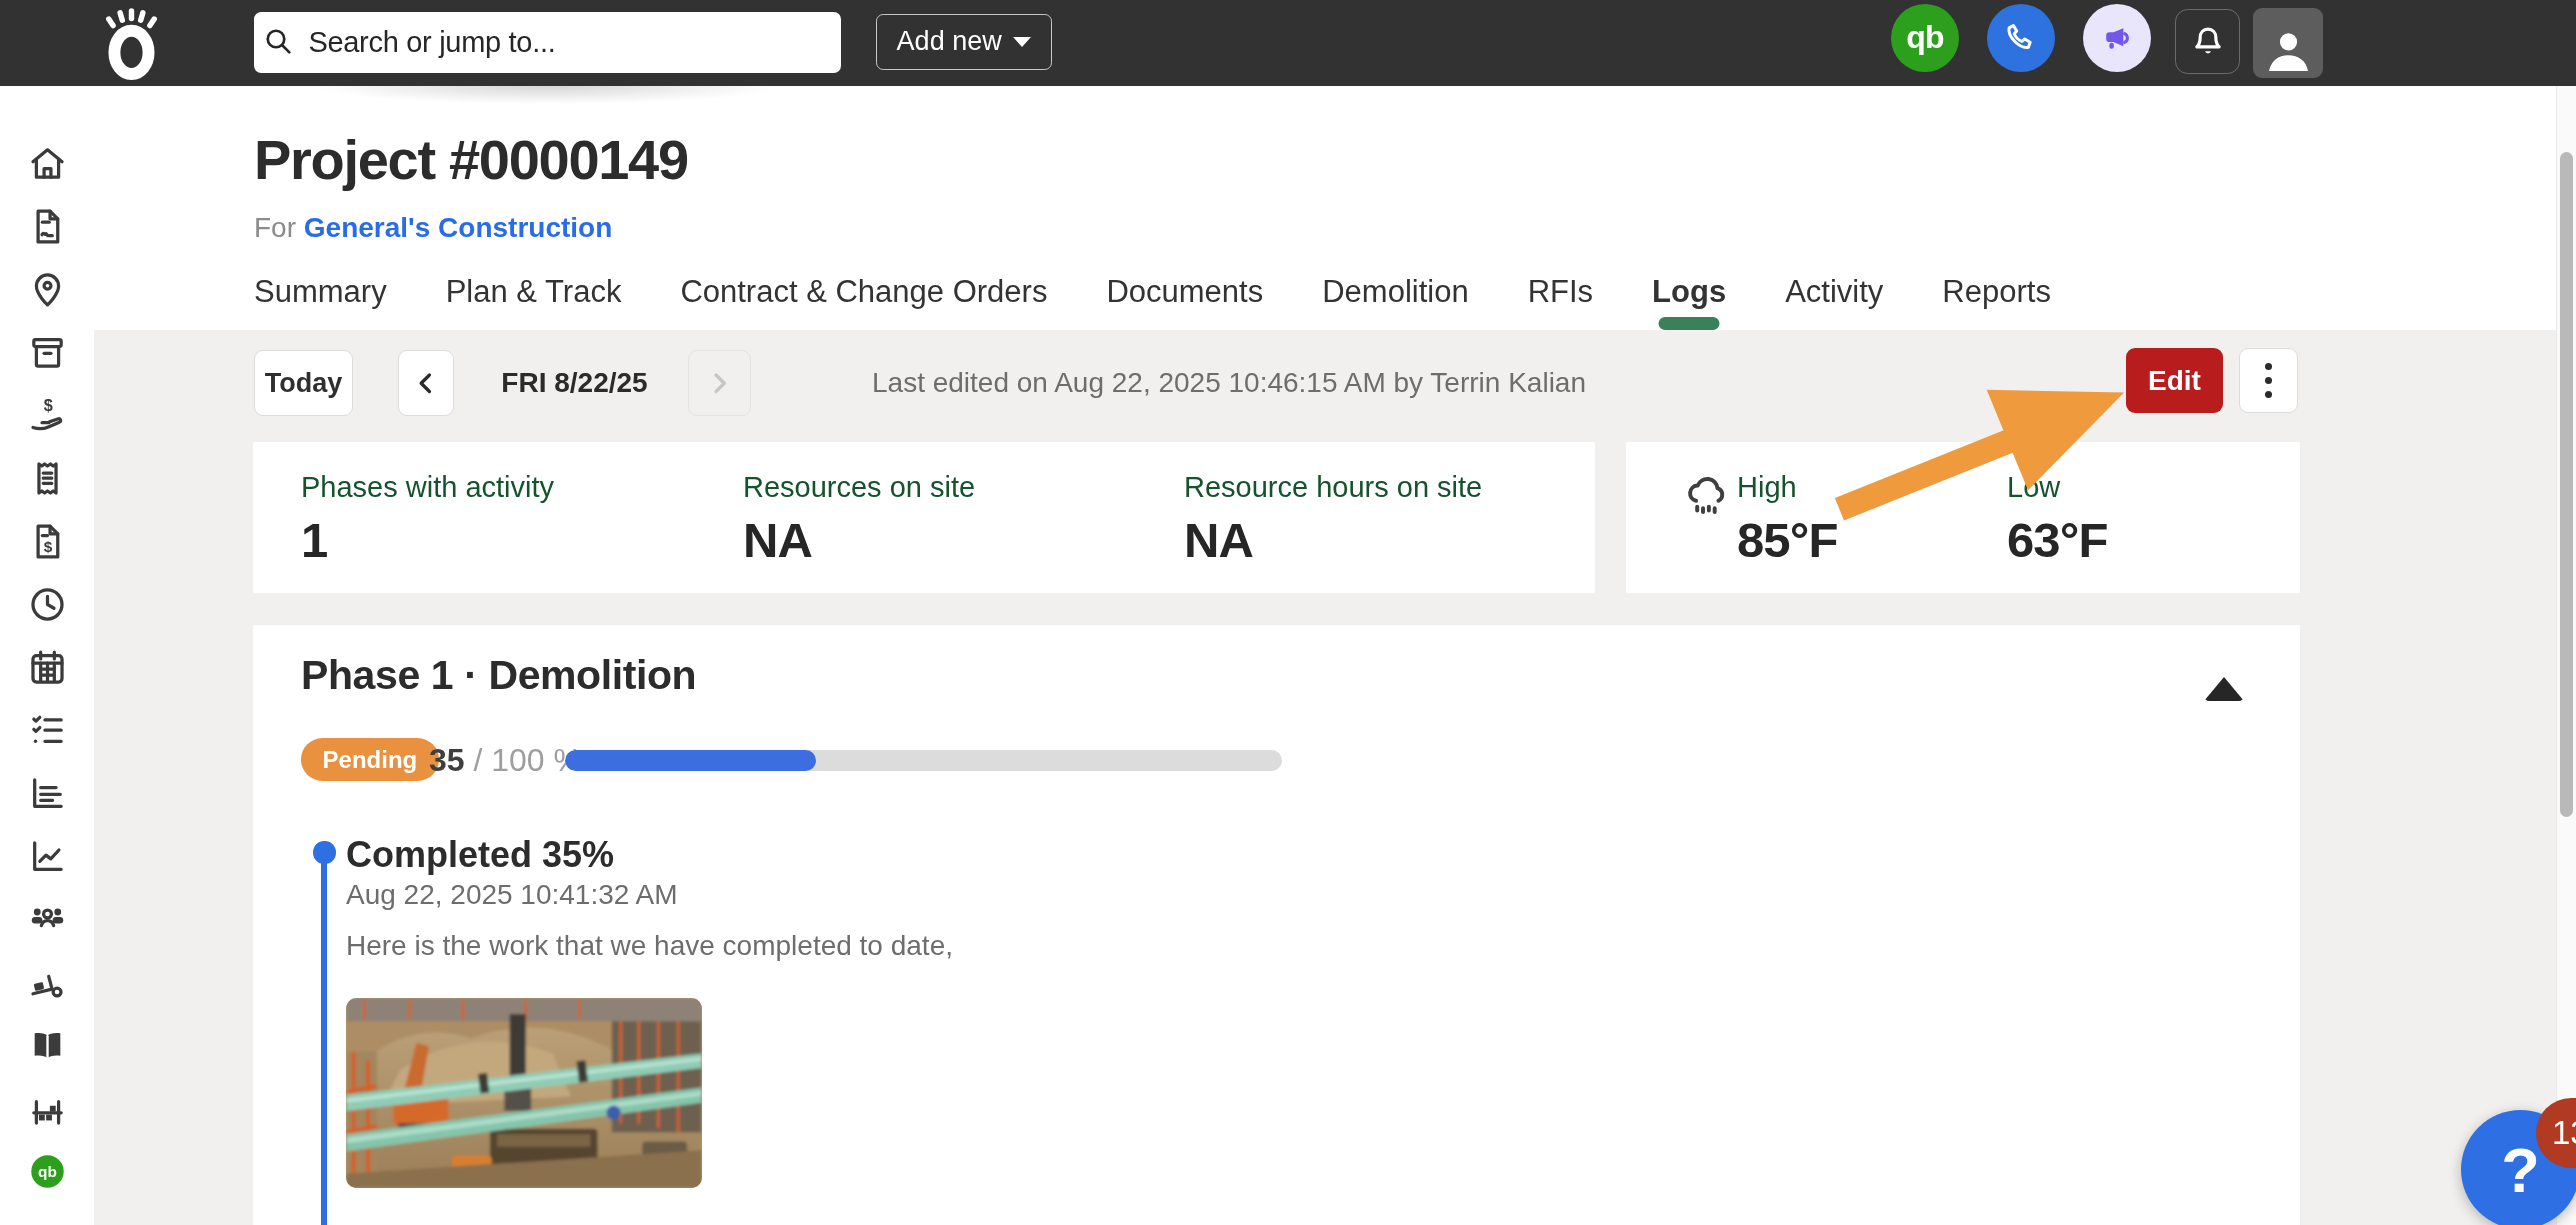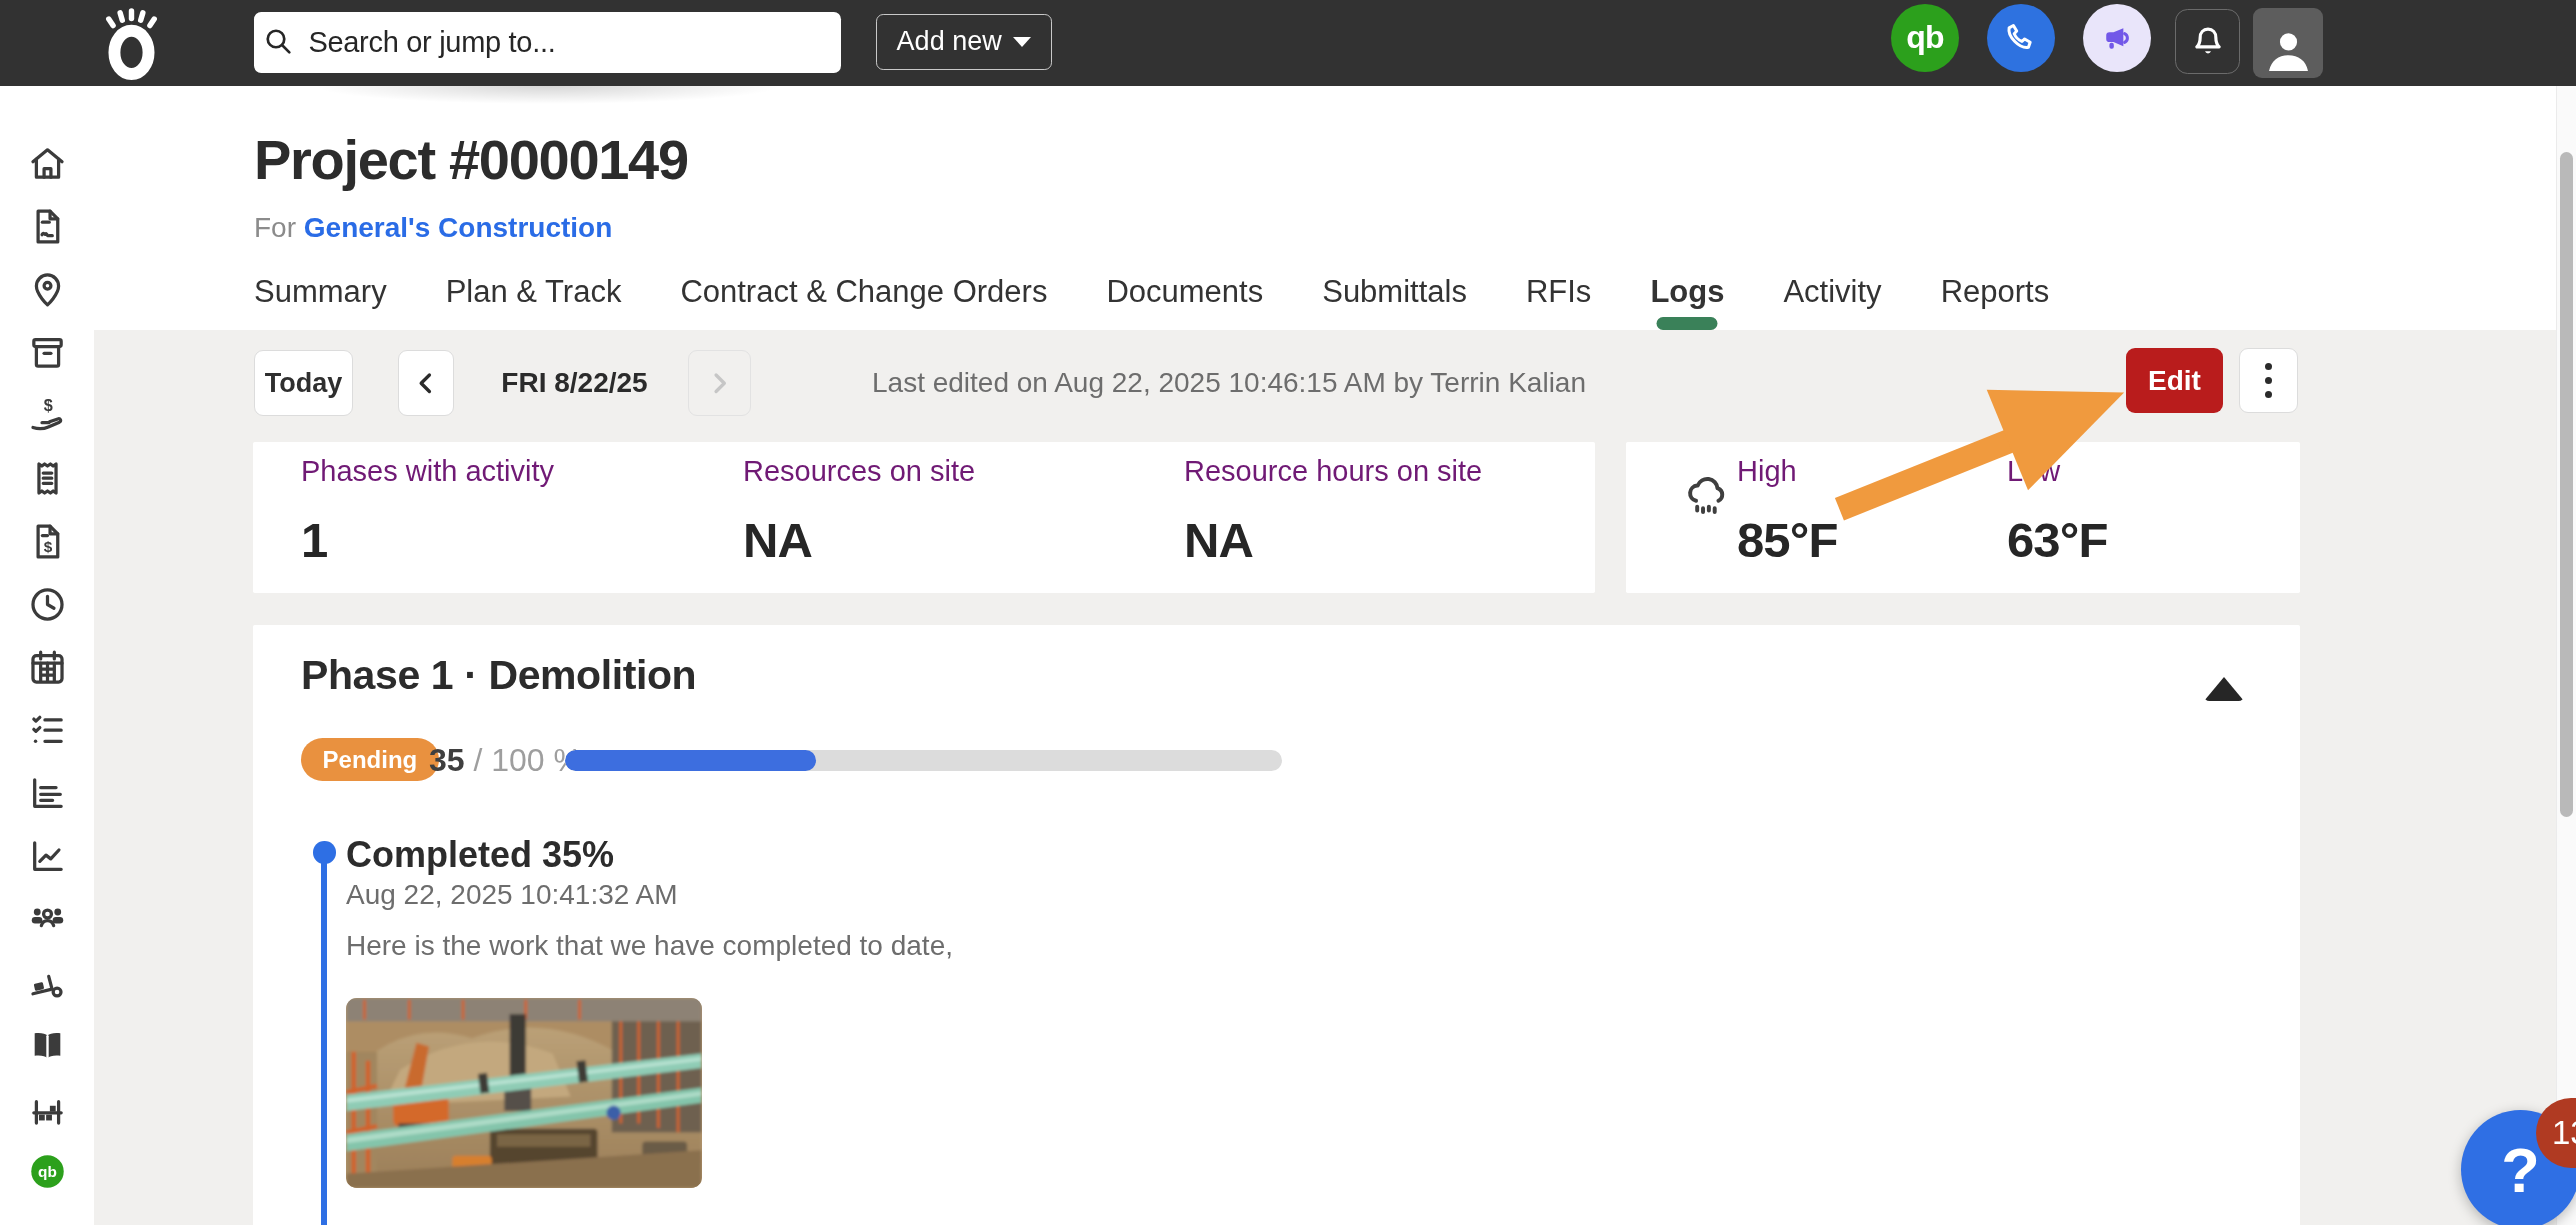--- a/index.html
+++ b/index.html
@@ -48,21 +48,21 @@
   .toolbar-next { position:absolute; left:594px; top:19px; width:63px; height:66px; background:transparent; border:1.8px solid #e2e2e2; border-radius:9px; display:flex; align-items:center; justify-content:center; }
   .toolbar-edited { position:absolute; left:778px; top:19px; height:66px; line-height:66px; font-size:28px; color:#6d6d6d; }
   .toolbar-edit { position:absolute; left:2032px; top:17px; width:97px; height:65px; background:#b91c1c; border:none; border-radius:9px; color:#fff; font-size:28px; font-weight:bold; display:flex; align-items:center; justify-content:center; }
   .toolbar-kebab { position:absolute; left:2145px; top:17px; width:59px; height:65px; flex-direction:column; gap:7.2px; }
   .kdot { width:7.2px; height:7.2px; border-radius:50%; background:#2b2b2b; }
 
   .stats-card { position:absolute; top:111px; height:151px; background:#fff; border-radius:1.8px; }
   .card-main { left:159px; width:1342px; }
   .card-weather { left:1532px; width:674px; }
   .stat { position:absolute; top:0; height:100%; }
-  .stat-label { position:absolute; top:13px; font-size:29px; color:#701a75; white-space:nowrap; }
+  .stat-label { position:absolute; top:29px; font-size:29px; color:#14532d; white-space:nowrap; }
   .stat-value { position:absolute; top:70px; font-size:49px; font-weight:800; color:#262626; letter-spacing:-0.9px; }
   .w-icon { position:absolute; left:53px; top:27px; }
 
   .phase-card { position:absolute; left:159px; top:294px; width:2047px; height:683px; background:#fff; border-radius:1.8px; }
   .phase-title { position:absolute; left:48px; top:27px; font-size:41px; font-weight:800; letter-spacing:-0.4px; color:#2c2c2c; }
   .collapse-caret { position:absolute; left:1951px; top:52px; width:0; height:0; border-left:20px solid transparent; border-right:20px solid transparent; border-bottom:24px solid #262626; border-radius:5.4px; }
   .badge { position:absolute; left:48px; top:113px; height:43px; padding:0 21.6px; border-radius:21.6px; background:#e9913f; color:#fff; font-size:24px; font-weight:bold; display:flex; align-items:center; }
   .progress-text { position:absolute; left:176px; top:117px; font-size:32px; }
   .pt-cur { color:#3f3f3f; font-weight:bold; }
   .pt-suf { color:#9e9e9e; }
@@ -277,21 +277,21 @@
   <div class="page-title">Project #0000149</div>
   <div class="page-sub">
     <span>For</span>
     <a href="#" class="client-link">General's Construction</a>
   </div>
   <div class="tabs">
     <span class="tab">Summary</span>
     <span class="tab">Plan &amp; Track</span>
     <span class="tab">Contract &amp; Change Orders</span>
     <span class="tab">Documents</span>
-    <span class="tab">Submittals</span>
+    <span class="tab">Demolition</span>
     <span class="tab">RFIs</span>
     <span class="tab active">Logs</span>
     <span class="tab">Activity</span>
     <span class="tab">Reports</span>
   </div>
 </div>
 
 <div class="content">
 
   <button class="btn-white toolbar-today">Today</button>

